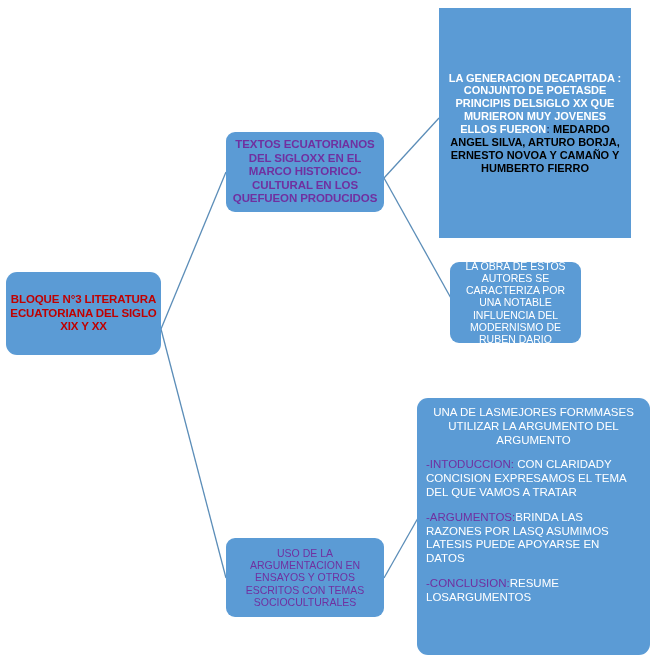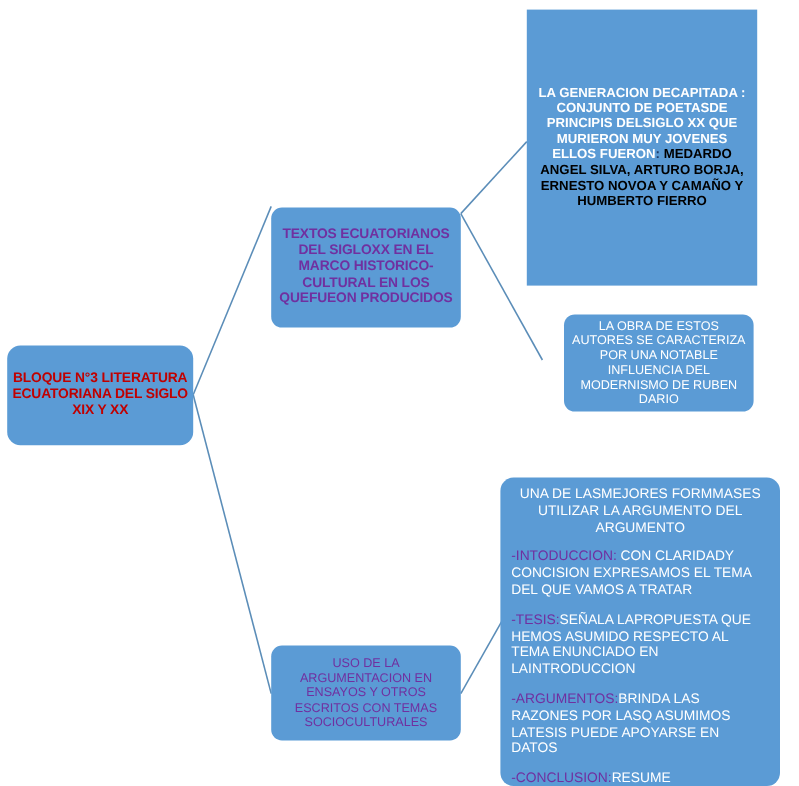--- a/index.html
+++ b/index.html
@@ -36,38 +36,37 @@
     justify-content: center;
     text-align: center;
     line-height: 1.17;
   }
   .node.rounded { border-radius: 11px; }
   .node.rounded-sm { border-radius: 9px; }
   .node.rect { border-radius: 0; }
 
   
   #node-root {
-    left: 6px; top: 288px;
+    left: 6px; top: 272px;
     width: 155px; height: 83px;
     border-radius: 11px;
     font-size: 11.5px;
     font-weight: bold;
     color: #C00000;
     letter-spacing: -0.1px;
   }
   
   #node-branch1 {
     left: 226px; top: 132px;
-    width: 158px; height: 100px;
+    width: 158px; height: 80px;
     border-radius: 9px;
     font-size: 11.5px;
     font-weight: bold;
     color: #7030A0;
     letter-spacing: -0.1px;
-    margin-top: 41px;
   }
   
   #node-detail-a {
     left: 439px; top: 8px;
     width: 192px; height: 230px;
     border-radius: 0;
     font-size: 11px;
     color: #FFFFFF;
     font-weight: bold;
     padding: 0 6px;
@@ -78,27 +77,26 @@
     color: #000000;
     font-weight: bold;
   }
   #node-detail-a .colon {
     color: #1F3864;
     font-weight: bold;
   }
   
   #node-detail-b {
     left: 450px; top: 262px;
-    width: 158px; height: 81px;
+    width: 131px; height: 81px;
     border-radius: 9px;
     font-size: 10.5px;
     color: #FFFFFF;
     font-weight: normal;
     padding: 0 5px;
-    margin-left: 20px;
   }
   
   #node-branch2 {
     left: 226px; top: 538px;
     width: 158px; height: 79px;
     border-radius: 9px;
     font-size: 10.5px;
     color: #7030A0;
     font-weight: normal;
     padding: 0 5px;
@@ -172,20 +170,19 @@
 
   <div class="node rounded-sm" id="node-branch2">
     <span>USO DE LA ARGUMENTACION EN ENSAYOS Y OTROS ESCRITOS CON TEMAS SOCIOCULTURALES</span>
   </div>
 
   <div class="node" id="node-detail-c">
     <div class="heading">UNA DE LASMEJORES FORMMASES UTILIZAR LA ARGUMENTO DEL ARGUMENTO</div>
 
     <div class="bullet"><span class="key">-INTODUCCION:</span><span> CON CLARIDADY CONCISION EXPRESAMOS EL TEMA DEL QUE VAMOS A TRATAR</span></div>
 
-    <div class="bullet"><span class="key">-TESIS:</span><span>SEÑALA LAPROPUESTA QUE HEMOS ASUMIDO RESPECTO AL TEMA ENUNCIADO EN LAINTRODUCCION</span></div>
 
     <div class="bullet"><span class="key">-ARGUMENTOS:</span><span>BRINDA LAS RAZONES POR LASQ ASUMIMOS LATESIS PUEDE APOYARSE EN DATOS</span></div>
 
     <div class="bullet"><span class="key">-CONCLUSION:</span><span>RESUME LOSARGUMENTOS</span></div>
   </div>
 
 </div>
 
 </body></html>

